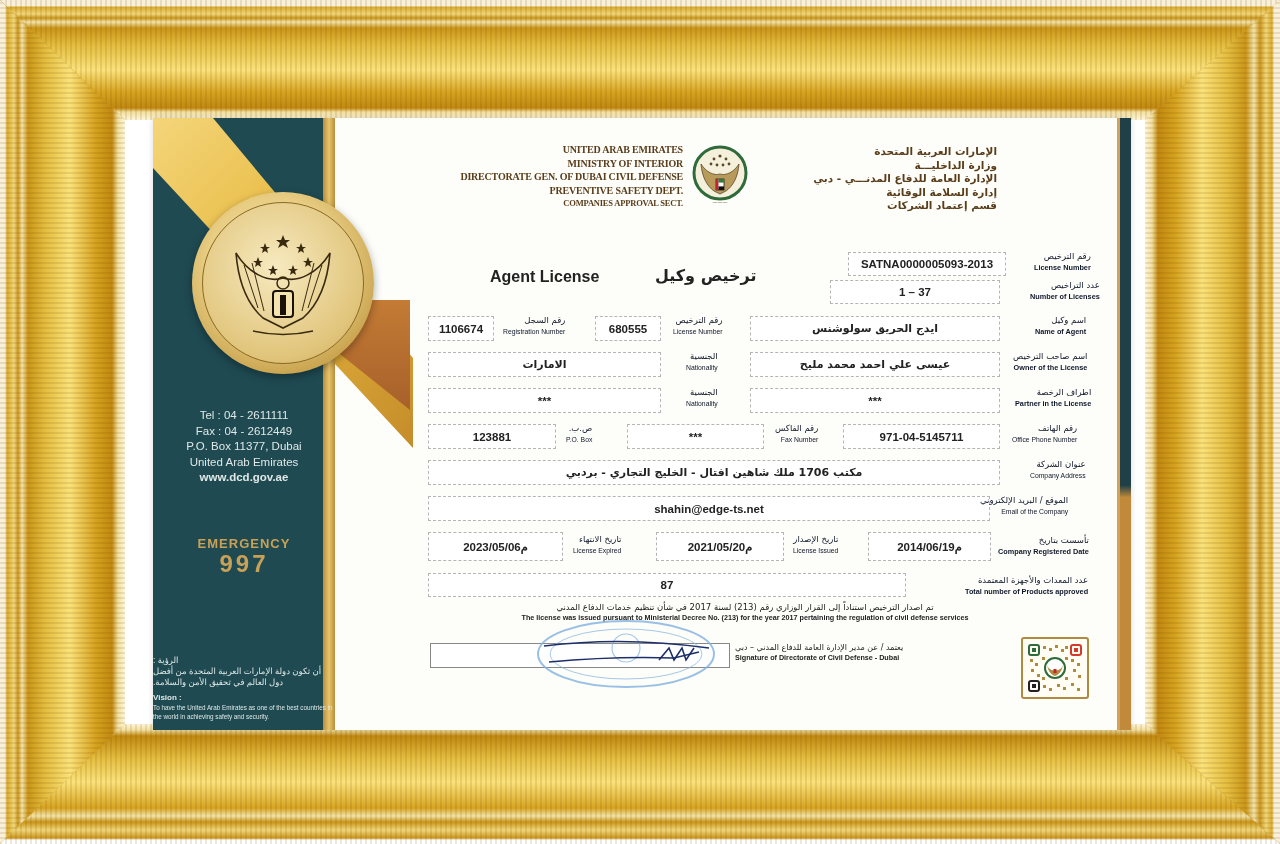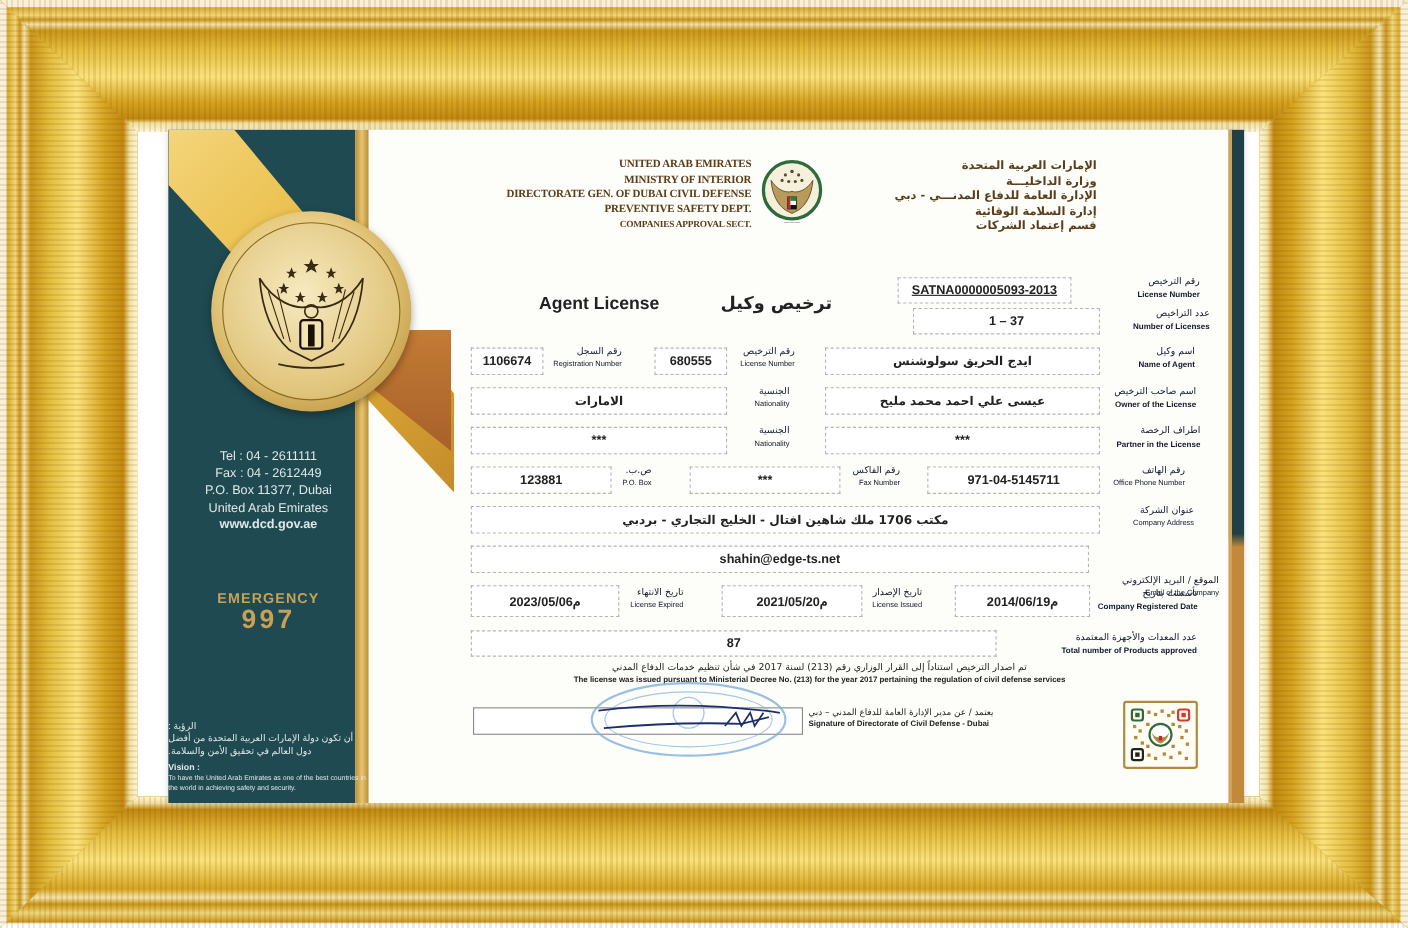--- a/index.html
+++ b/index.html
@@ -271,21 +271,21 @@
   <div>الإمارات العربية المتحدة</div>
   <div>وزارة الداخليـــة</div>
   <div>الإدارة العامة للدفاع المدنـــي - دبي</div>
   <div>إدارة السلامة الوقائية</div>
   <div>قسم إعتماد الشركات</div>
 </div>
 
 <div class="title-en">Agent License</div>
 <div class="title-ar">ترخيص وكيل</div>
 
-<div class="box" style="left:816px; top:252px; width:158px; height:24px;text-decoration:underline;">SATNA0000005093-2013</div>
+<div class="box" style="left:848px; top:252px; width:158px; height:24px;">SATNA0000005093-2013</div>
 <div class="lbl" style="left:1034px; top:250px;">
   <span class="a">رقم الترخيص</span>
   <span class="e">License Number</span>
 </div>
 
 <div class="box" style="left:830px; top:280px; width:170px; height:24px;">1 – 37</div>
 <div class="lbl" style="left:1030px; top:279px;">
   <span class="a">عدد التراخيص</span>
   <span class="e">Number of Licenses</span>
 </div>
@@ -344,21 +344,21 @@
   <span class="e">Office Phone Number</span>
 </div>
 
 <div class="box ar" style="left:428px; top:460px; width:572px; height:25px;">مكتب 1706 ملك شاهين افتال - الخليج التجاري - بردبي</div>
 <div class="lbl small" style="left:1030px; top:458px;">
   <span class="a">عنوان الشركة</span>
   <span class="e">Company Address</span>
 </div>
 
 <div class="box" style="left:428px; top:496px; width:562px; height:25px;">shahin@edge-ts.net</div>
-<div class="lbl small" style="left:1020px; top:494px;margin-top:28px;">
+<div class="lbl small" style="left:980px; top:494px;">
   <span class="a">الموقع / البريد الإلكتروني</span>
   <span class="e">Email of the Company</span>
 </div>
 
 <div class="box" style="left:428px; top:532px; width:135px; height:29px;">2023/05/06م</div>
 <div class="lbl small" style="left:573px; top:533px;">
   <span class="a">تاريخ الانتهاء</span>
   <span class="e">License Expired</span>
 </div>
 <div class="box" style="left:656px; top:532px; width:128px; height:29px;">2021/05/20م</div>

